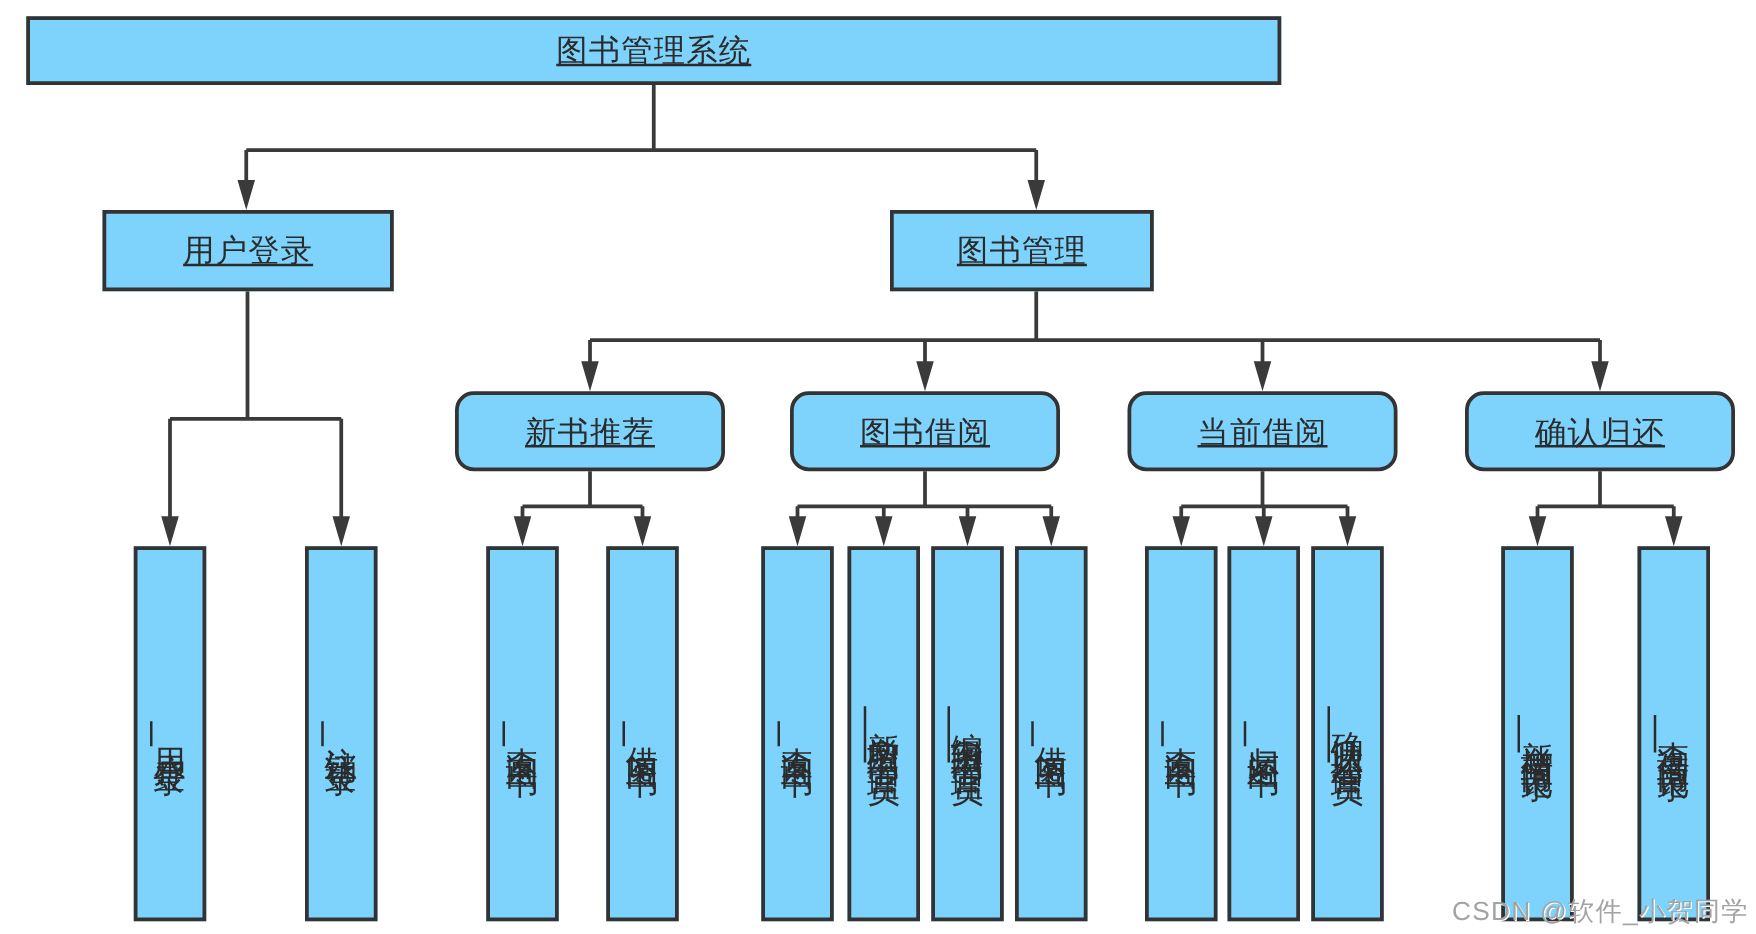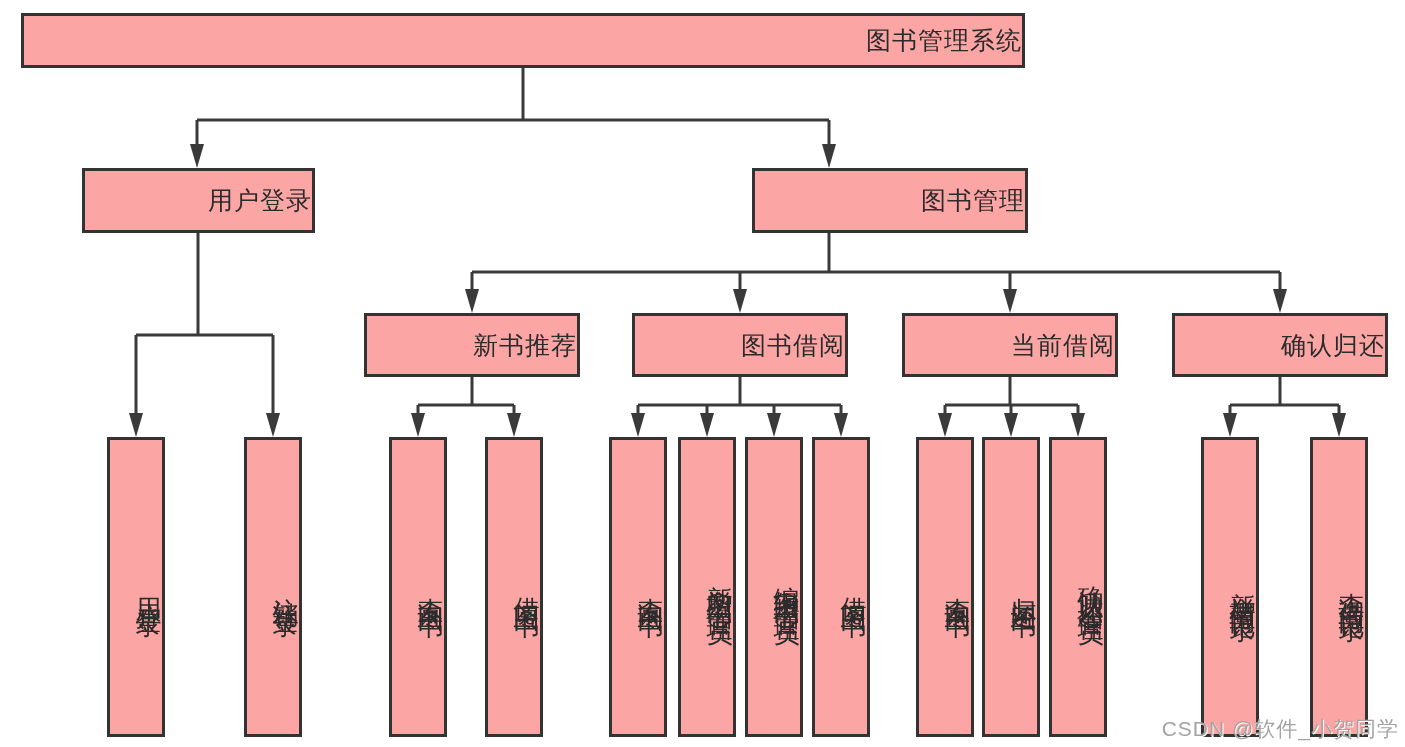--- a/index.html
+++ b/index.html
@@ -16,51 +16,52 @@
 
   .connector-layer {
     position: absolute;
     left: 0; top: 0;
     width: 1405px; height: 747px;
     pointer-events: none;
   }
 
   .node {
     position: absolute;
-    background: #fca5a5;
+    background: #7dd3fc;
     border: 3px solid #333333;
     display: flex;
     align-items: center;
-    justify-content: flex-end;
+    justify-content: center;
     color: #2b2b2b;
     z-index: 2;
+    text-decoration: underline;
   }
 
   .node.hlabel { font-size: 25px; letter-spacing: 1px; }
 
   .node.leaf { top: 437px; width: 58px; height: 300px; }
   .leaf .vtext {
     writing-mode: vertical-rl;
     text-orientation: mixed;
     font-size: 26px;
     line-height: 1;
     letter-spacing: 5px;
     white-space: nowrap;
     color: #2b2b2b;
   }
 
   
   .n-root { left: 21px; top: 13px; width: 1004px; height: 55px; }
 
   
   .n-l2-0 { left: 82px;  top: 168px; width: 233px; height: 65px; }
-  .n-l2-1 { left: 752px; top: 168px; width: 276px; height: 65px; }
+  .n-l2-1 { left: 712px; top: 168px; width: 211px; height: 65px; }
 
   
-  .n-l3 { top: 313px; width: 216px; height: 64px; }
+  .n-l3 { top: 313px; width: 216px; height: 64px; border-radius: 15px; }
   .n-l3-0 { left: 364px; }
   .n-l3-1 { left: 632px; }
   .n-l3-2 { left: 902px; }
   .n-l3-3 { left: 1172px; }
 
   
   .n-leaf-0  { left: 107px; }
   .n-leaf-1  { left: 244px; }
   .n-leaf-2  { left: 389px; }
   .n-leaf-3  { left: 485px; }

